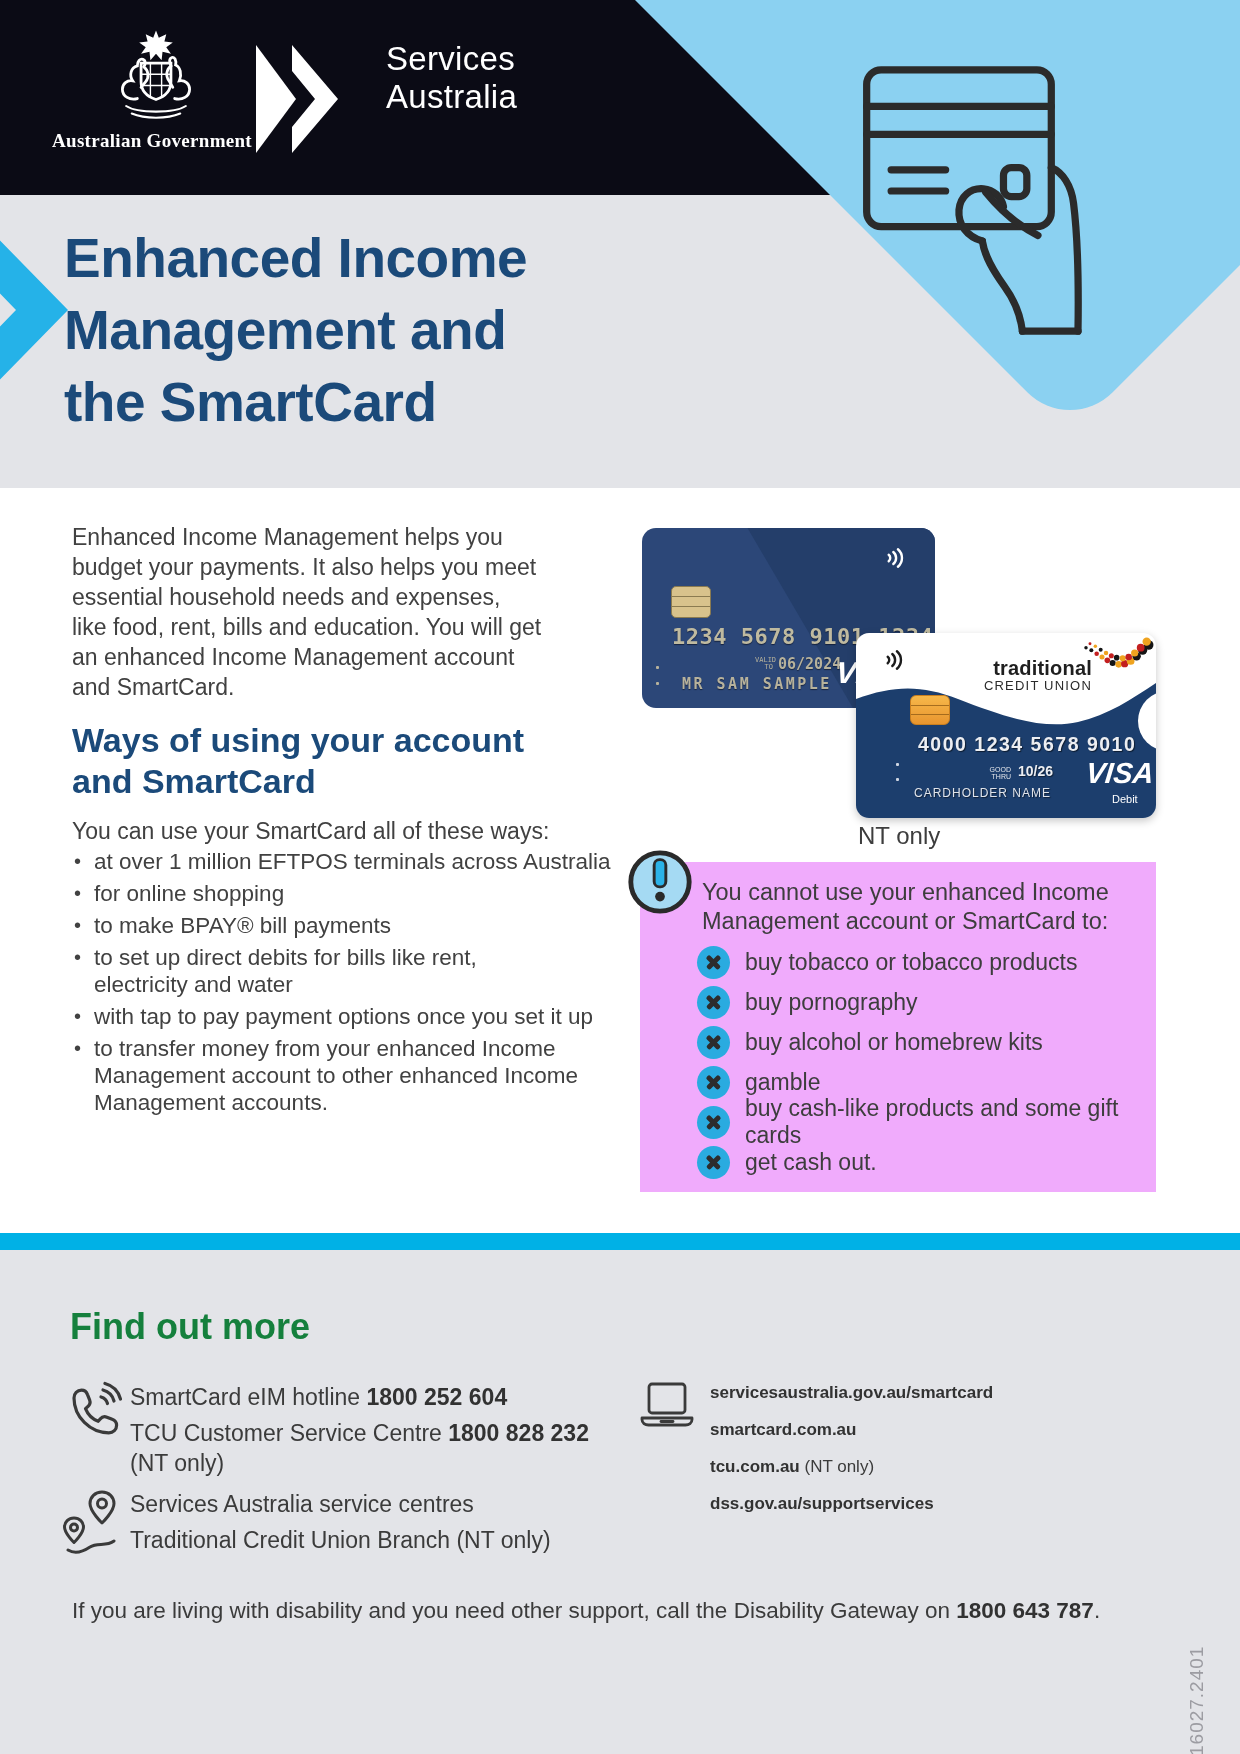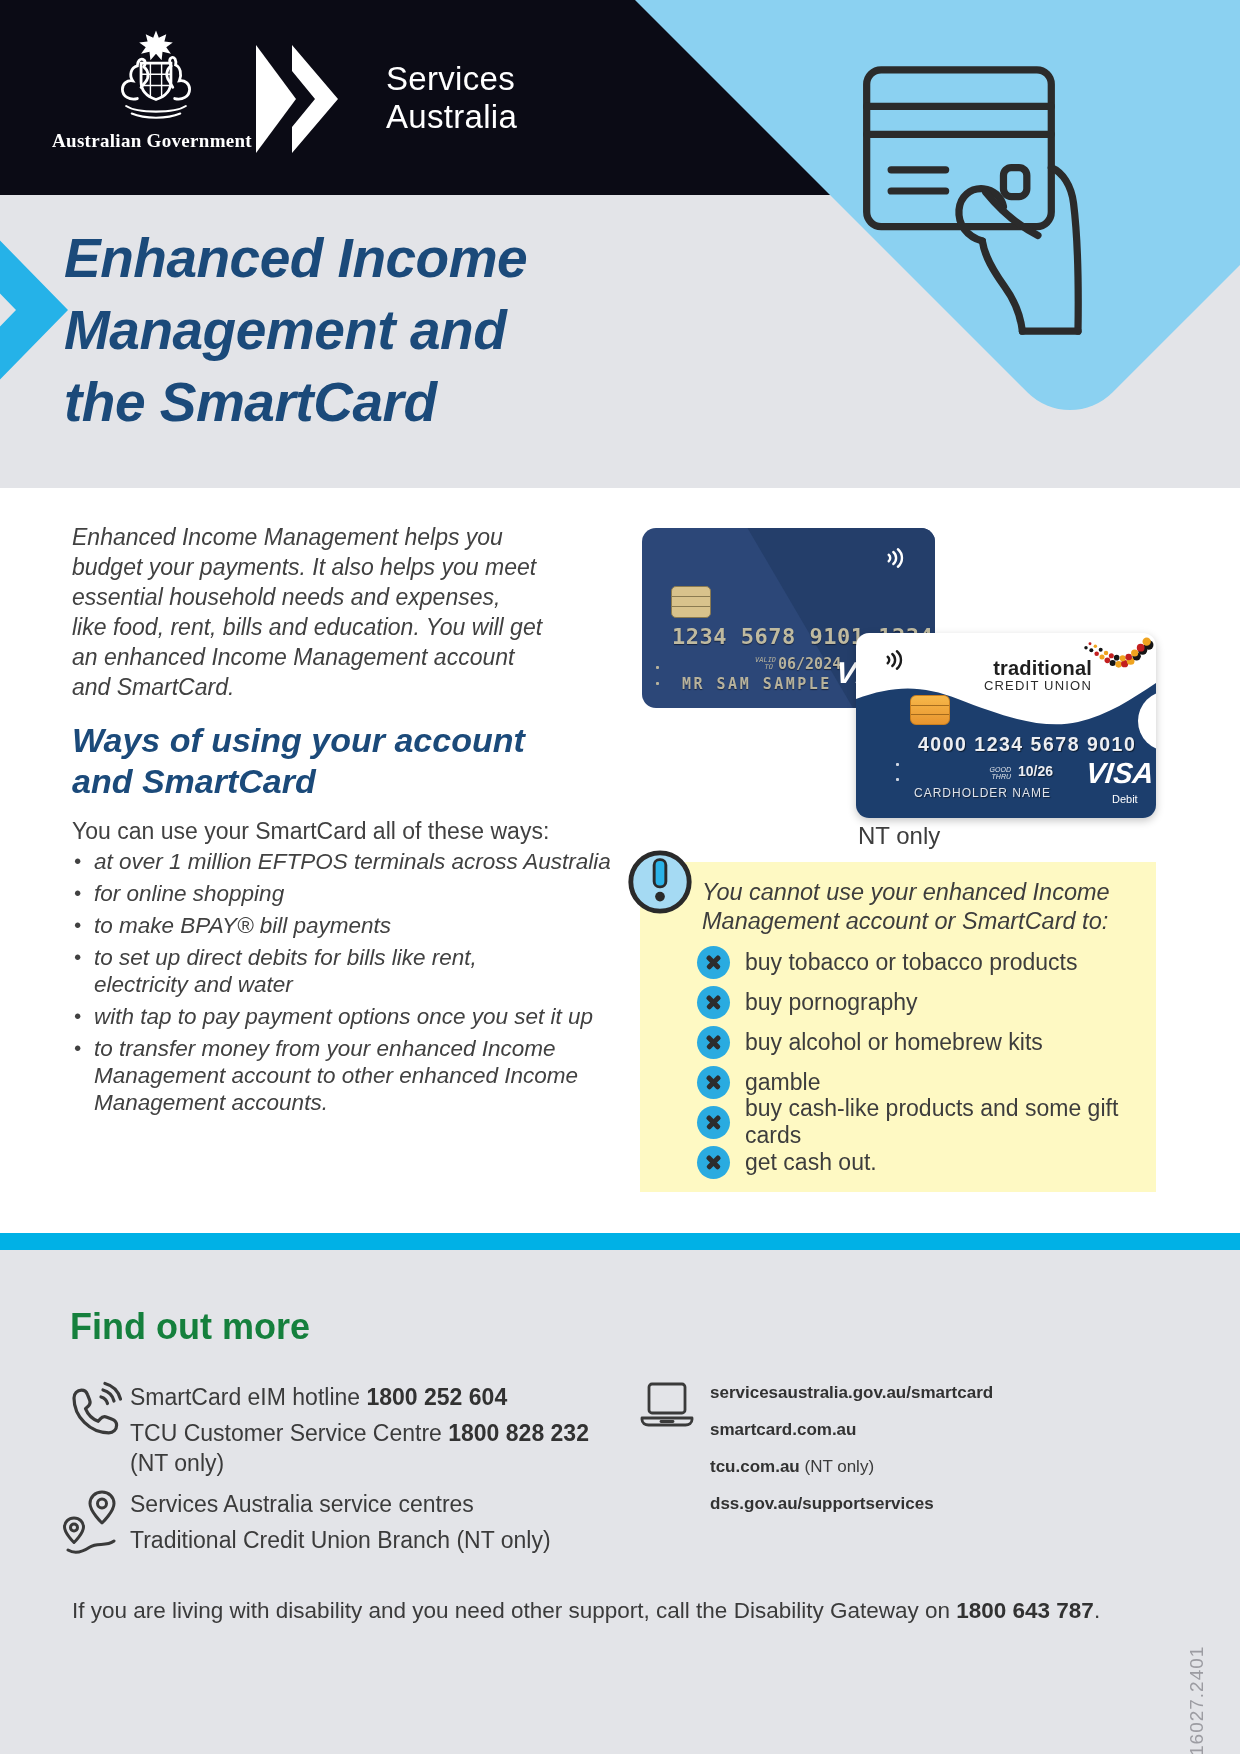--- a/index.html
+++ b/index.html
@@ -1,29 +1,29 @@
 <!DOCTYPE html>
 <html><head>
 <meta charset="utf-8">
 <title>Document</title>
 <style>
   html,body{margin:0;padding:0;background:#fff;}
   #page{position:relative;width:1240px;height:1754px;background:#fff;overflow:hidden;
         font-family:"Liberation Sans", sans-serif;color:#3d3d3d;}
   .abs{position:absolute;}
-  .pl{white-space:pre-line;font-style:italic;}
+  .pl{white-space:pre-line;}
 
   
   #band-gray{left:0;top:195px;width:1240px;height:293px;background:#e3e4e8;}
   #header-black{left:0;top:0;width:1240px;height:195px;background:#0b0b15;}
   #crest{left:100px;top:28px;width:112px;height:100px;}
   #agency{left:42px;top:130px;width:220px;text-align:center;color:#fff;
           font-family:"Liberation Serif", serif;font-weight:700;font-size:19px;letter-spacing:.3px;}
   #sa-chevrons{left:256px;top:44px;width:84px;height:110px;}
-  #brand{left:386px;top:60px;color:#fff;font-size:33px;line-height:38px;font-weight:400;letter-spacing:.3px;}
+  #brand{left:386px;top:40px;color:#fff;font-size:33px;line-height:38px;font-weight:400;letter-spacing:.3px;}
 
   
   #diamond{left:720px;top:-410px;width:700px;height:700px;background:#8bd1f1;border-radius:60px;transform:rotate(45deg);}
   #handcard{left:860px;top:60px;width:228px;height:282px;}
 
   
   #title-chevron{left:-24px;top:210px;width:100px;height:200px;}
   #doc-title{left:64px;top:222px;font-size:55px;line-height:72px;font-weight:700;color:#1b4a7a;letter-spacing:-.5px;}
 
   
@@ -60,21 +60,21 @@
   #c2-number{left:62px;top:100px;font-size:19.5px;font-weight:700;letter-spacing:1.5px;color:#eceef2;text-shadow:1px 1px 1px rgba(0,0,0,.55);}
   #c2-thrulbl{left:133px;top:133px;font-size:7px;line-height:7px;color:#e4e7ec;text-align:right;width:22px;}
   #c2-thru{left:162px;top:130px;font-size:14px;font-weight:700;color:#eceef2;text-shadow:1px 1px 1px rgba(0,0,0,.5);}
   #c2-name{left:58px;top:153px;font-size:12px;letter-spacing:1px;color:#dfe3ea;text-shadow:1px 1px 1px rgba(0,0,0,.5);}
   #c2-visa{left:230px;top:124px;font-size:29px;font-weight:700;font-style:italic;color:#fff;transform:skewX(-6deg);}
   #c2-debit{left:256px;top:160px;font-size:11px;color:#fff;}
   #c2-dots{left:40px;top:130px;background:#cfd6e2;box-shadow:0 15px 0 #cfd6e2;}
   #nt-only{left:858px;top:822px;font-size:24px;color:#3d3d3d;}
 
   
-  #callout{left:640px;top:862px;width:516px;height:330px;background:#fef9c3;
+  #callout{left:640px;top:862px;width:516px;height:330px;background:#f0abfc;
            padding:16px 14px 0 57px;box-sizing:border-box;}
   #restrict-heading{font-size:23.5px;line-height:29px;color:#3d3d3d;margin:0 0 9px 5px;}
   .x-row{display:flex;align-items:center;height:34px;margin-bottom:6px;}
   .x-badge{position:relative;width:33px;height:33px;border-radius:50%;background:#2aabe0;flex:0 0 33px;margin-right:15px;}
   .x-badge::before,.x-badge::after{content:"";position:absolute;left:8px;top:14.5px;width:17px;height:4.5px;
            background:#2d2d2d;border-radius:2px;}
   .x-badge::before{transform:rotate(45deg);} .x-badge::after{transform:rotate(-45deg);}
   .x-row span{font-size:23px;color:#3d3d3d;}
   #excl{left:624px;top:846px;width:72px;height:72px;}
 

